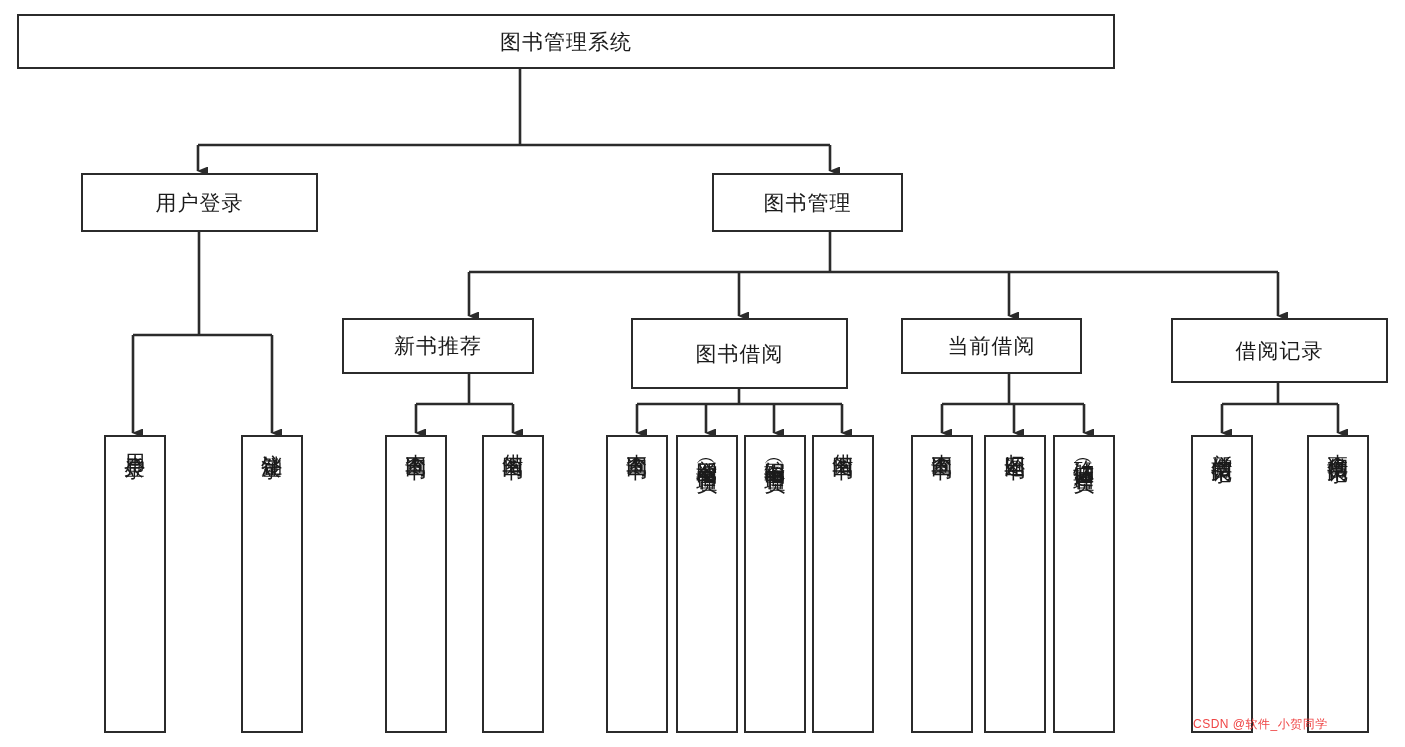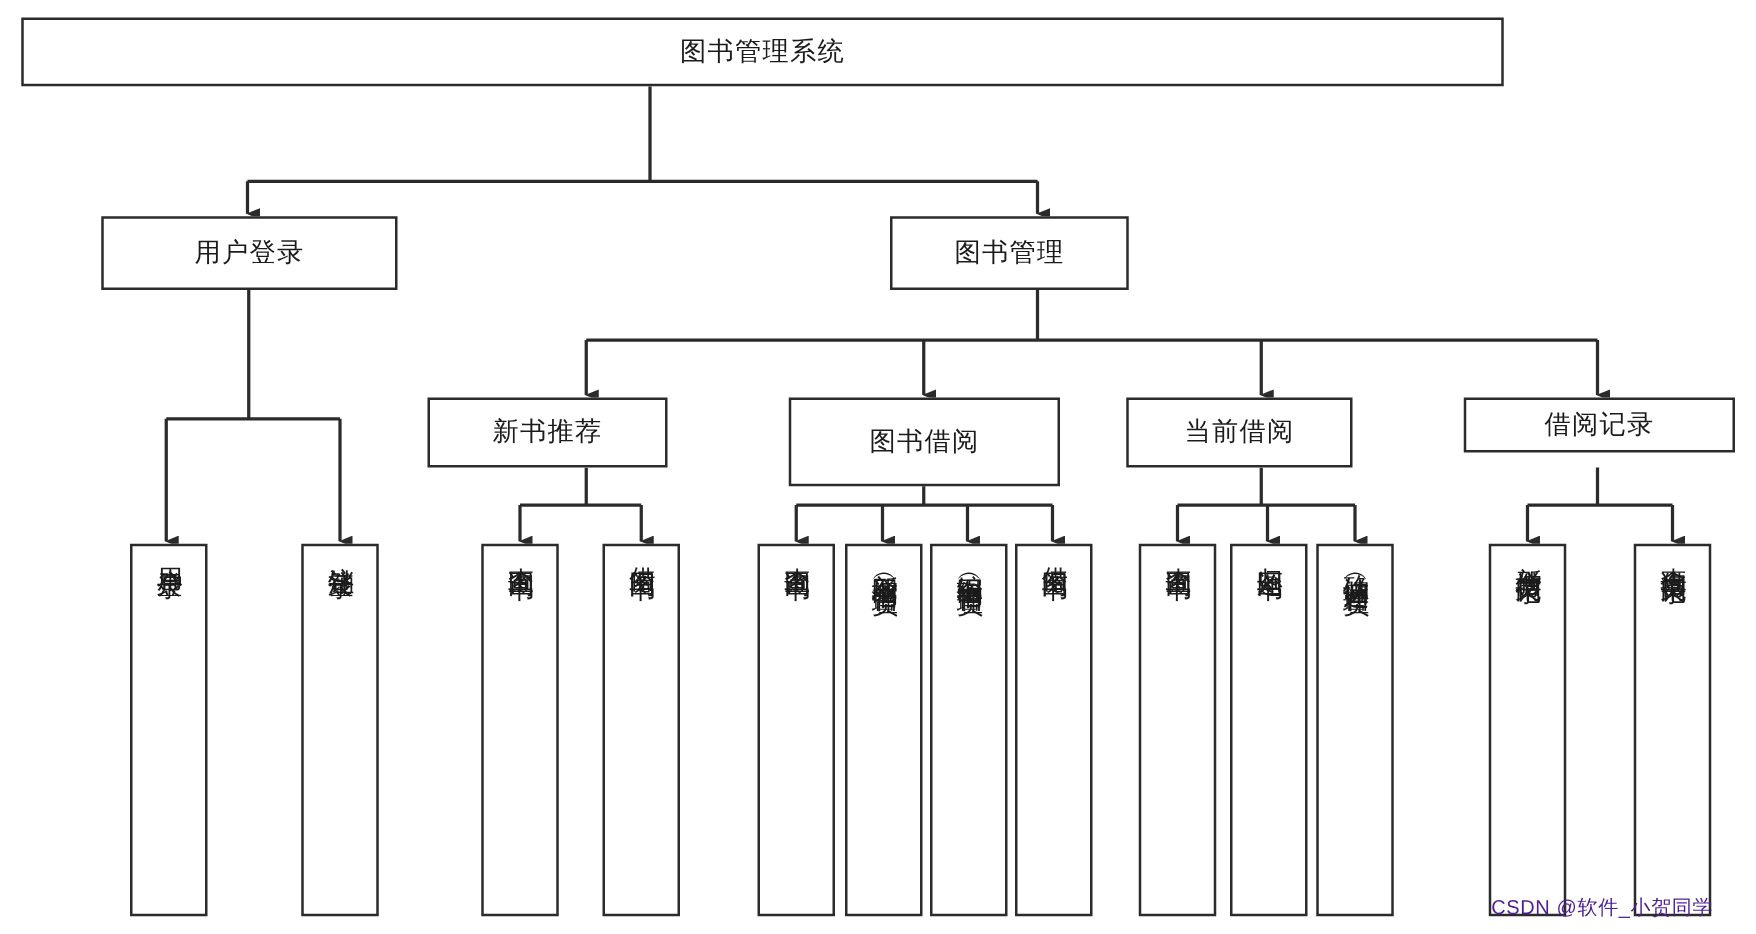--- a/index.html
+++ b/index.html
@@ -56,22 +56,22 @@
     letter-spacing: 2px;
     white-space: nowrap;
     color: #1b1b1b;
     display: block;
   }
   .vcenter {
     align-items: center;
   }
   .watermark {
     position: absolute;
-    font-size: 16px;
-    color: #4c1d95;
+    font-size: 12px;
+    color: #ef4444;
     white-space: nowrap;
     letter-spacing: 0.5px;
     user-select: none;
   }
 </style>
 </head>
 <body>
 
 <div id="diagram-root">
 
@@ -112,39 +112,39 @@
         <line x1="1014" y1="404" x2="1014" y2="433" marker-end="url(#arrowhead)"></line>
         <line x1="1084" y1="404" x2="1084" y2="433" marker-end="url(#arrowhead)"></line>
         <line x1="1278" y1="374" x2="1278" y2="404"></line>
         <line x1="1222" y1="404" x2="1338" y2="404"></line>
         <line x1="1222" y1="404" x2="1222" y2="433" marker-end="url(#arrowhead)"></line>
         <line x1="1338" y1="404" x2="1338" y2="433" marker-end="url(#arrowhead)"></line>
       </g>
   </svg>
 
   <div id="nodes-layer">
-      <div class="node-box horizontal" style="left: 17px; top: 14px; width: 1186px; height: 55px;">
+      <div class="node-box horizontal" style="left: 17px; top: 14px; width: 1098px; height: 55px;">
         <span class="node-label-h">图书管理系统</span>
       </div>
       <div class="node-box horizontal" style="left: 81px; top: 173px; width: 237px; height: 59px;">
         <span class="node-label-h">用户登录</span>
       </div>
       <div class="node-box horizontal" style="left: 712px; top: 173px; width: 191px; height: 59px;">
         <span class="node-label-h">图书管理</span>
       </div>
       <div class="node-box horizontal" style="left: 342px; top: 318px; width: 192px; height: 56px;">
         <span class="node-label-h">新书推荐</span>
       </div>
       <div class="node-box horizontal" style="left: 631px; top: 318px; width: 217px; height: 71px;">
         <span class="node-label-h">图书借阅</span>
       </div>
       <div class="node-box horizontal" style="left: 901px; top: 318px; width: 181px; height: 56px;">
         <span class="node-label-h">当前借阅</span>
       </div>
-      <div class="node-box horizontal" style="left: 1171px; top: 318px; width: 217px; height: 44px;">
+      <div class="node-box horizontal" style="left: 1171px; top: 318px; width: 217px; height: 65px;">
         <span class="node-label-h">借阅记录</span>
       </div>
       <div class="node-box vertical vcenter" style="left: 104px; top: 435px; width: 62px; height: 298px;">
         <span class="node-label-v" style="margin-top: 0px;">用户登录</span>
       </div>
       <div class="node-box vertical vcenter" style="left: 241px; top: 435px; width: 62px; height: 298px;">
         <span class="node-label-v" style="margin-top: 0px;">注销登录</span>
       </div>
       <div class="node-box vertical vcenter" style="left: 385px; top: 435px; width: 62px; height: 298px;">
         <span class="node-label-v" style="margin-top: 0px;">查询图书</span>

